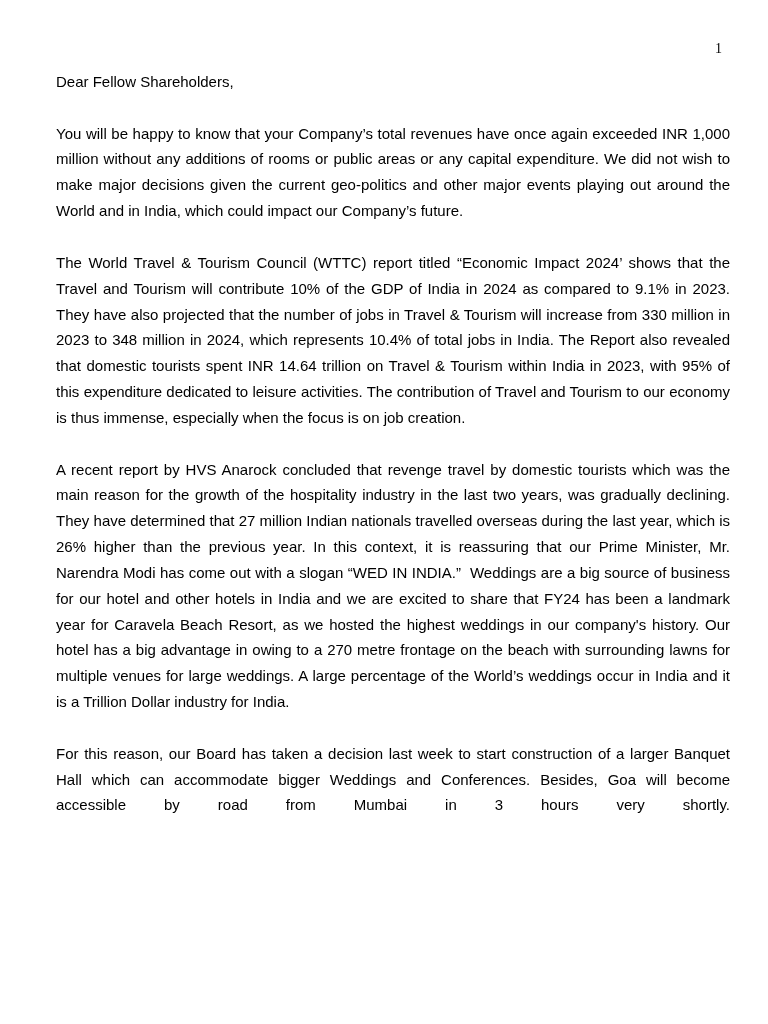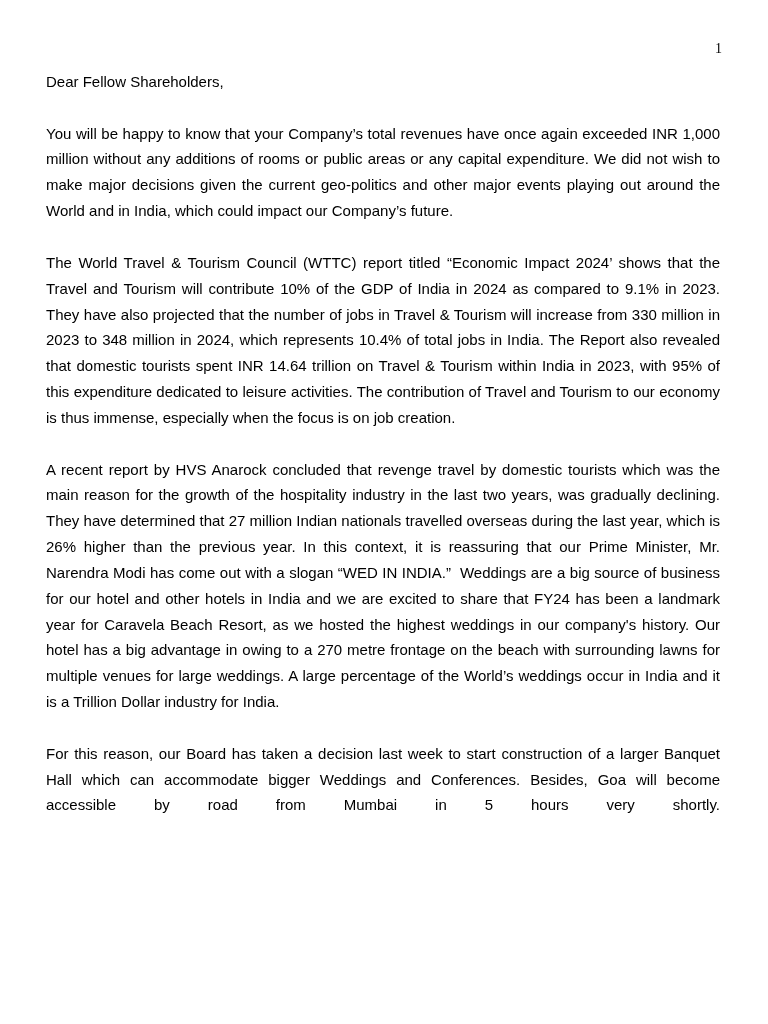--- a/index.html
+++ b/index.html
@@ -23,21 +23,21 @@
     position: absolute;
     top: 42px;
     right: 46px;
     font-family: "Liberation Serif", serif;
     font-size: 14px;
     line-height: 1;
     color: #000000;
   }
   .content {
     position: absolute;
-    left: 46px;
+    left: 56px;
     top: 69px;
     width: 674px;
   }
   p.para {
     margin: 0 0 25.8px 0;
     font-size: 15px;
     line-height: 25.85px;
     text-align: justify;
     text-justify: inter-word;
     color: #000000;
@@ -76,16 +76,16 @@
 
     <p class="para flush">Dear Fellow Shareholders,</p>
 
 
     <p class="para">You will be happy to know that your Company’s total revenues have once again exceeded INR 1,000 million without any additions of rooms or public areas or any capital expenditure. We did not wish to make major decisions given the current geo-politics and other major events playing out around the World and in India, which could impact our Company’s future.</p>
 
     <p class="para">The World Travel &amp; Tourism Council (WTTC) report titled “Economic Impact 2024’ shows that the Travel and Tourism will contribute 10% of the GDP of India in 2024 as compared to 9.1% in 2023. They have also projected that the number of jobs in Travel &amp; Tourism will increase from 330 million in 2023 to 348 million in 2024, which represents 10.4% of total jobs in India. The Report also revealed that domestic tourists spent INR 14.64 trillion on Travel &amp; Tourism within India in 2023, with 95% of this expenditure dedicated to leisure activities. The contribution of Travel and Tourism to our economy is thus immense, especially when the focus is on job creation.</p>
 
     <p class="para">A recent report by HVS Anarock concluded that revenge travel by domestic tourists which was the main reason for the growth of the hospitality industry in the last two years, was gradually declining. They have determined that 27 million Indian nationals travelled overseas during the last year, which is 26% higher than the previous year. In this context, it is reassuring that our Prime Minister, Mr. Narendra Modi has come out with a slogan “WED IN INDIA.”  Weddings are a big source of business for our hotel and other hotels in India and we are excited to share that FY24 has been a landmark year for Caravela Beach Resort, as we hosted the highest weddings in our company's history. Our hotel has a big advantage in owing to a 270 metre frontage on the beach with surrounding lawns for multiple venues for large weddings. A large percentage of the World’s weddings occur in India and it is a Trillion Dollar industry for India.</p>
 
-    <p class="para continues">For this reason, our Board has taken a decision last week to start construction of a larger Banquet Hall which can accommodate bigger Weddings and Conferences. Besides, Goa will become accessible by road from Mumbai in 5 hours very shortly.</p>
+    <p class="para continues">For this reason, our Board has taken a decision last week to start construction of a larger Banquet Hall which can accommodate bigger Weddings and Conferences. Besides, Goa will become accessible by road from Mumbai in 3 hours very shortly.</p>
 
   </div>
 </div>
 
 </body></html>

